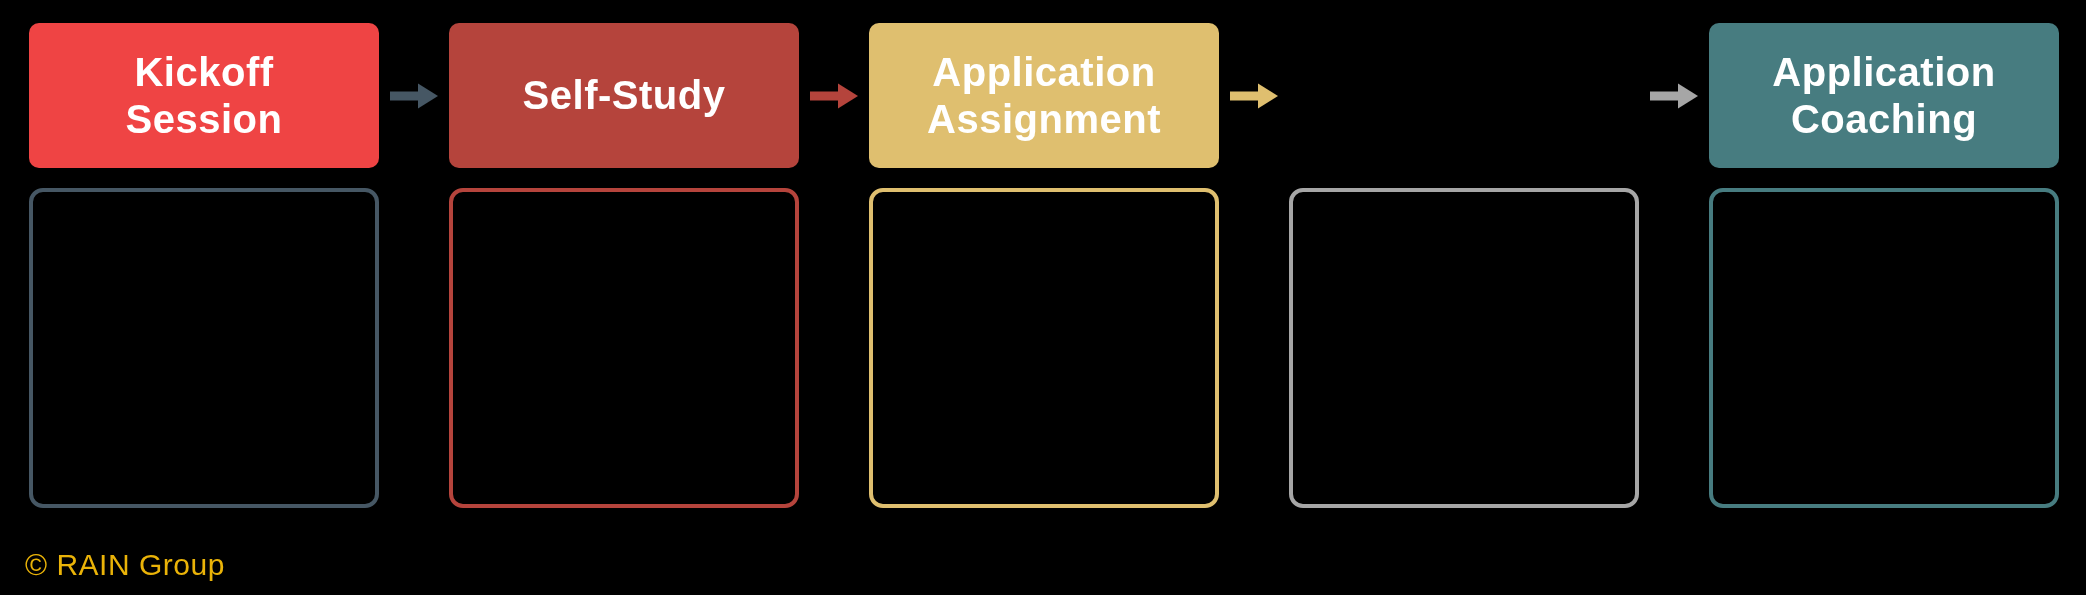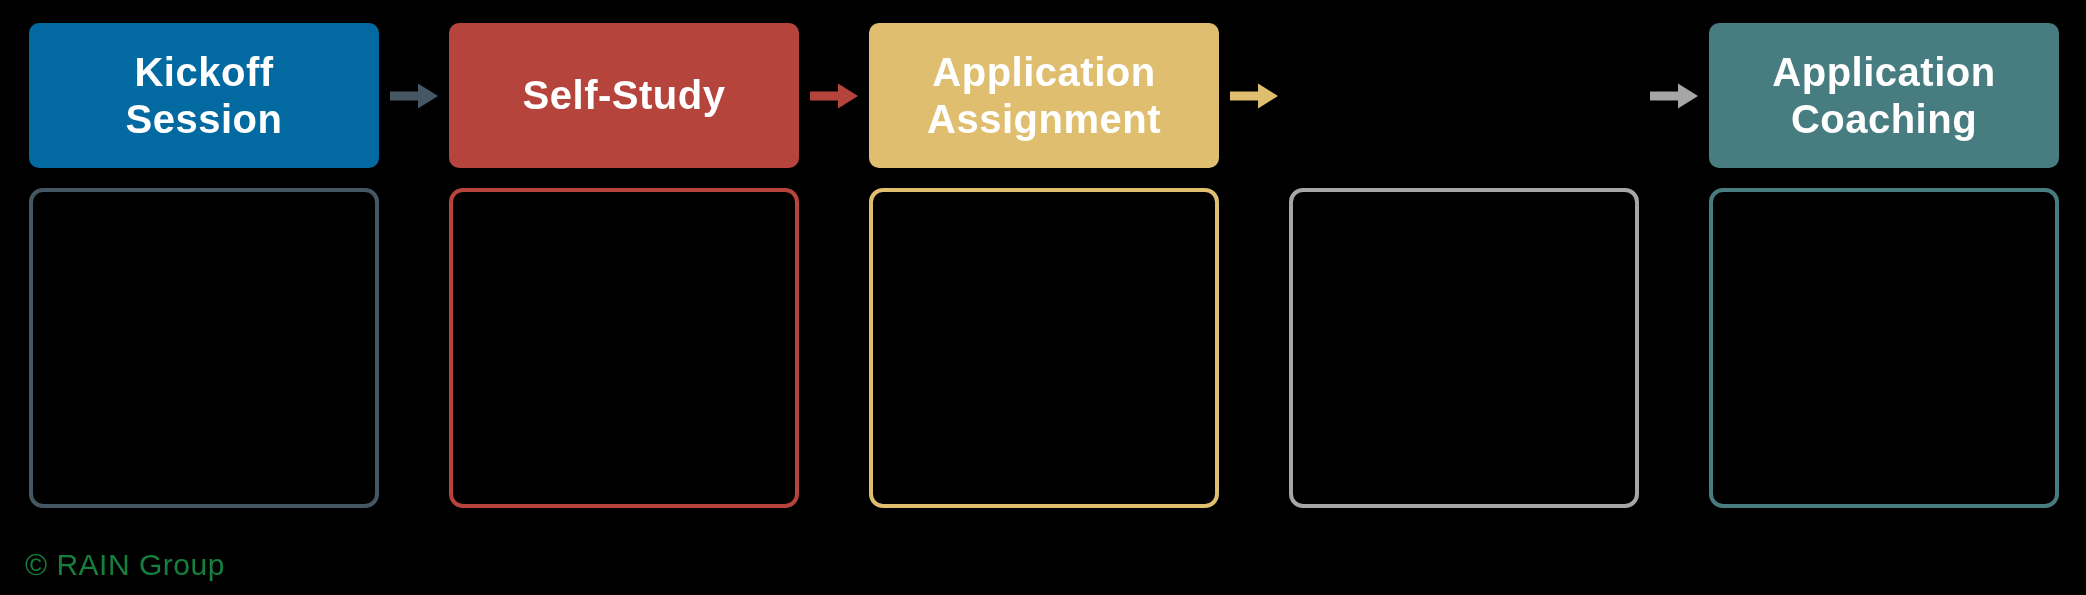--- a/index.html
+++ b/index.html
@@ -66,21 +66,21 @@
     font-weight: normal;
     letter-spacing: 0.5px;
   }
 </style>
 </head>
 <body>
 
 <div class="canvas">
   <div class="flow">
 
-    <div class="hdr c1" style="background-color: #0369a1;">
+    <div class="hdr c1" style="background-color: #ef4444;">
       <span class="hdr-label">Kickoff
 Session</span>
     </div>
     <div class="arrow a1" style="color: rgb(70, 87, 100);">
       <svg width="48" height="30" viewBox="0 0 48 30">
         <rect x="0" y="10.5" width="28" height="9" fill="currentColor"></rect>
         <polygon points="28,2.5 28,27.5 48,15" fill="currentColor"></polygon>
       </svg>
     </div>
 
@@ -118,14 +118,14 @@
     </div>
 
     <div class="panel c1" style="border-color: rgb(70, 87, 100);"></div>
     <div class="panel c2" style="border-color: rgb(181, 68, 60);"></div>
     <div class="panel c3" style="border-color: rgb(223, 191, 111);"></div>
     <div class="panel c4" style="border-color: rgb(166, 166, 166);"></div>
     <div class="panel c5" style="border-color: rgb(71, 124, 128);"></div>
 
   </div>
 
-  <div class="footer" style="color: #15803d;">© RAIN Group</div>
+  <div class="footer" style="color: #eab308;">© RAIN Group</div>
 </div>
 
 </body></html>

